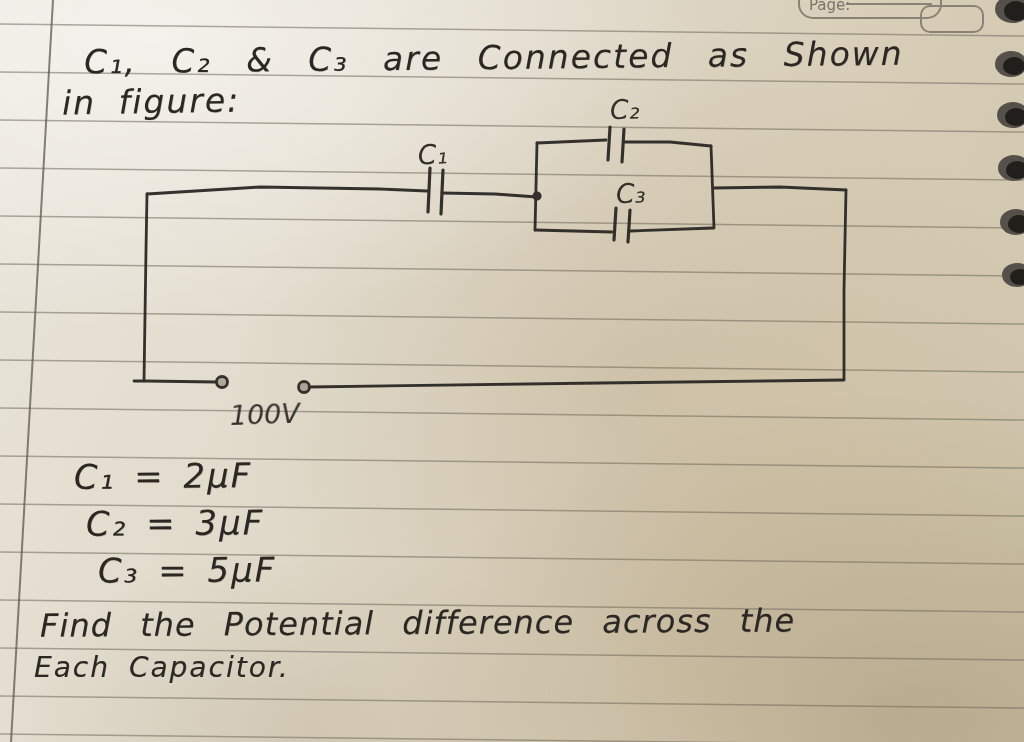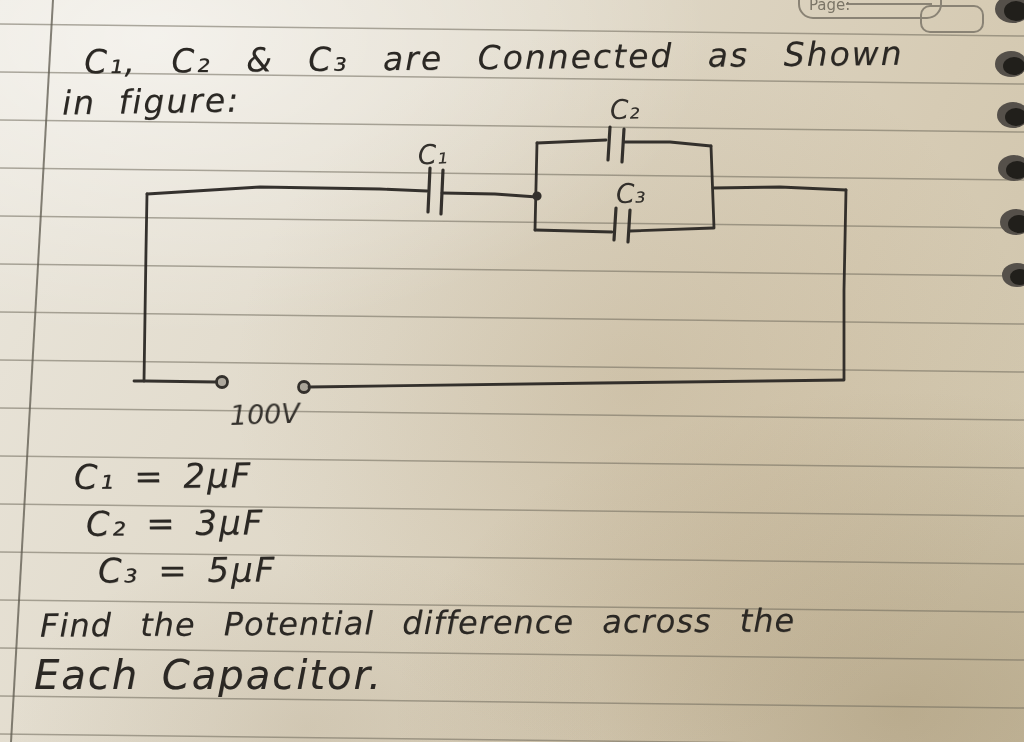--- a/index.html
+++ b/index.html
@@ -28,21 +28,21 @@
     white-space: nowrap;
     line-height: 1.1;
     text-shadow: 0.4px 0.4px 0 rgba(43,40,36,0.35);
   }
   .l1 { left: 84px;  top: 40px;  font-size: 33px; letter-spacing: 2px;  word-spacing: 22px; transform: rotate(-0.6deg); }
   .l2 { left: 62px;  top: 84px;  font-size: 33px; letter-spacing: 2px;  word-spacing: 10px; transform: rotate(-1deg); }
   .e1 { left: 74px;  top: 458px; font-size: 34px; letter-spacing: 2px;  word-spacing: 6px; transform: rotate(-0.6deg); }
   .e2 { left: 86px;  top: 505px; font-size: 34px; letter-spacing: 2px;  word-spacing: 6px; transform: rotate(-0.5deg); }
   .e3 { left: 98px;  top: 552px; font-size: 34px; letter-spacing: 2px;  word-spacing: 6px; transform: rotate(-0.4deg); }
   .q1 { left: 40px;  top: 606px; font-size: 32px; letter-spacing: 1px;  word-spacing: 17px; transform: rotate(-0.4deg); }
-  .q2 { left: 34px;  top: 653px; font-size: 40px; letter-spacing: 2px;  word-spacing: 8px; font-style: italic; }
+  .q2 { left: 34px;  top: 653px; font-size: 28px; letter-spacing: 2px;  word-spacing: 8px; font-style: italic; }
   .svglab {
     font-family: "DejaVu Sans", sans-serif;
     font-style: italic;
     font-size: 27px;
     fill: #2b2824;
   }
   .pagelab {
     font-family: "DejaVu Sans", sans-serif;
     font-size: 15px;
     fill: #7b7567;

